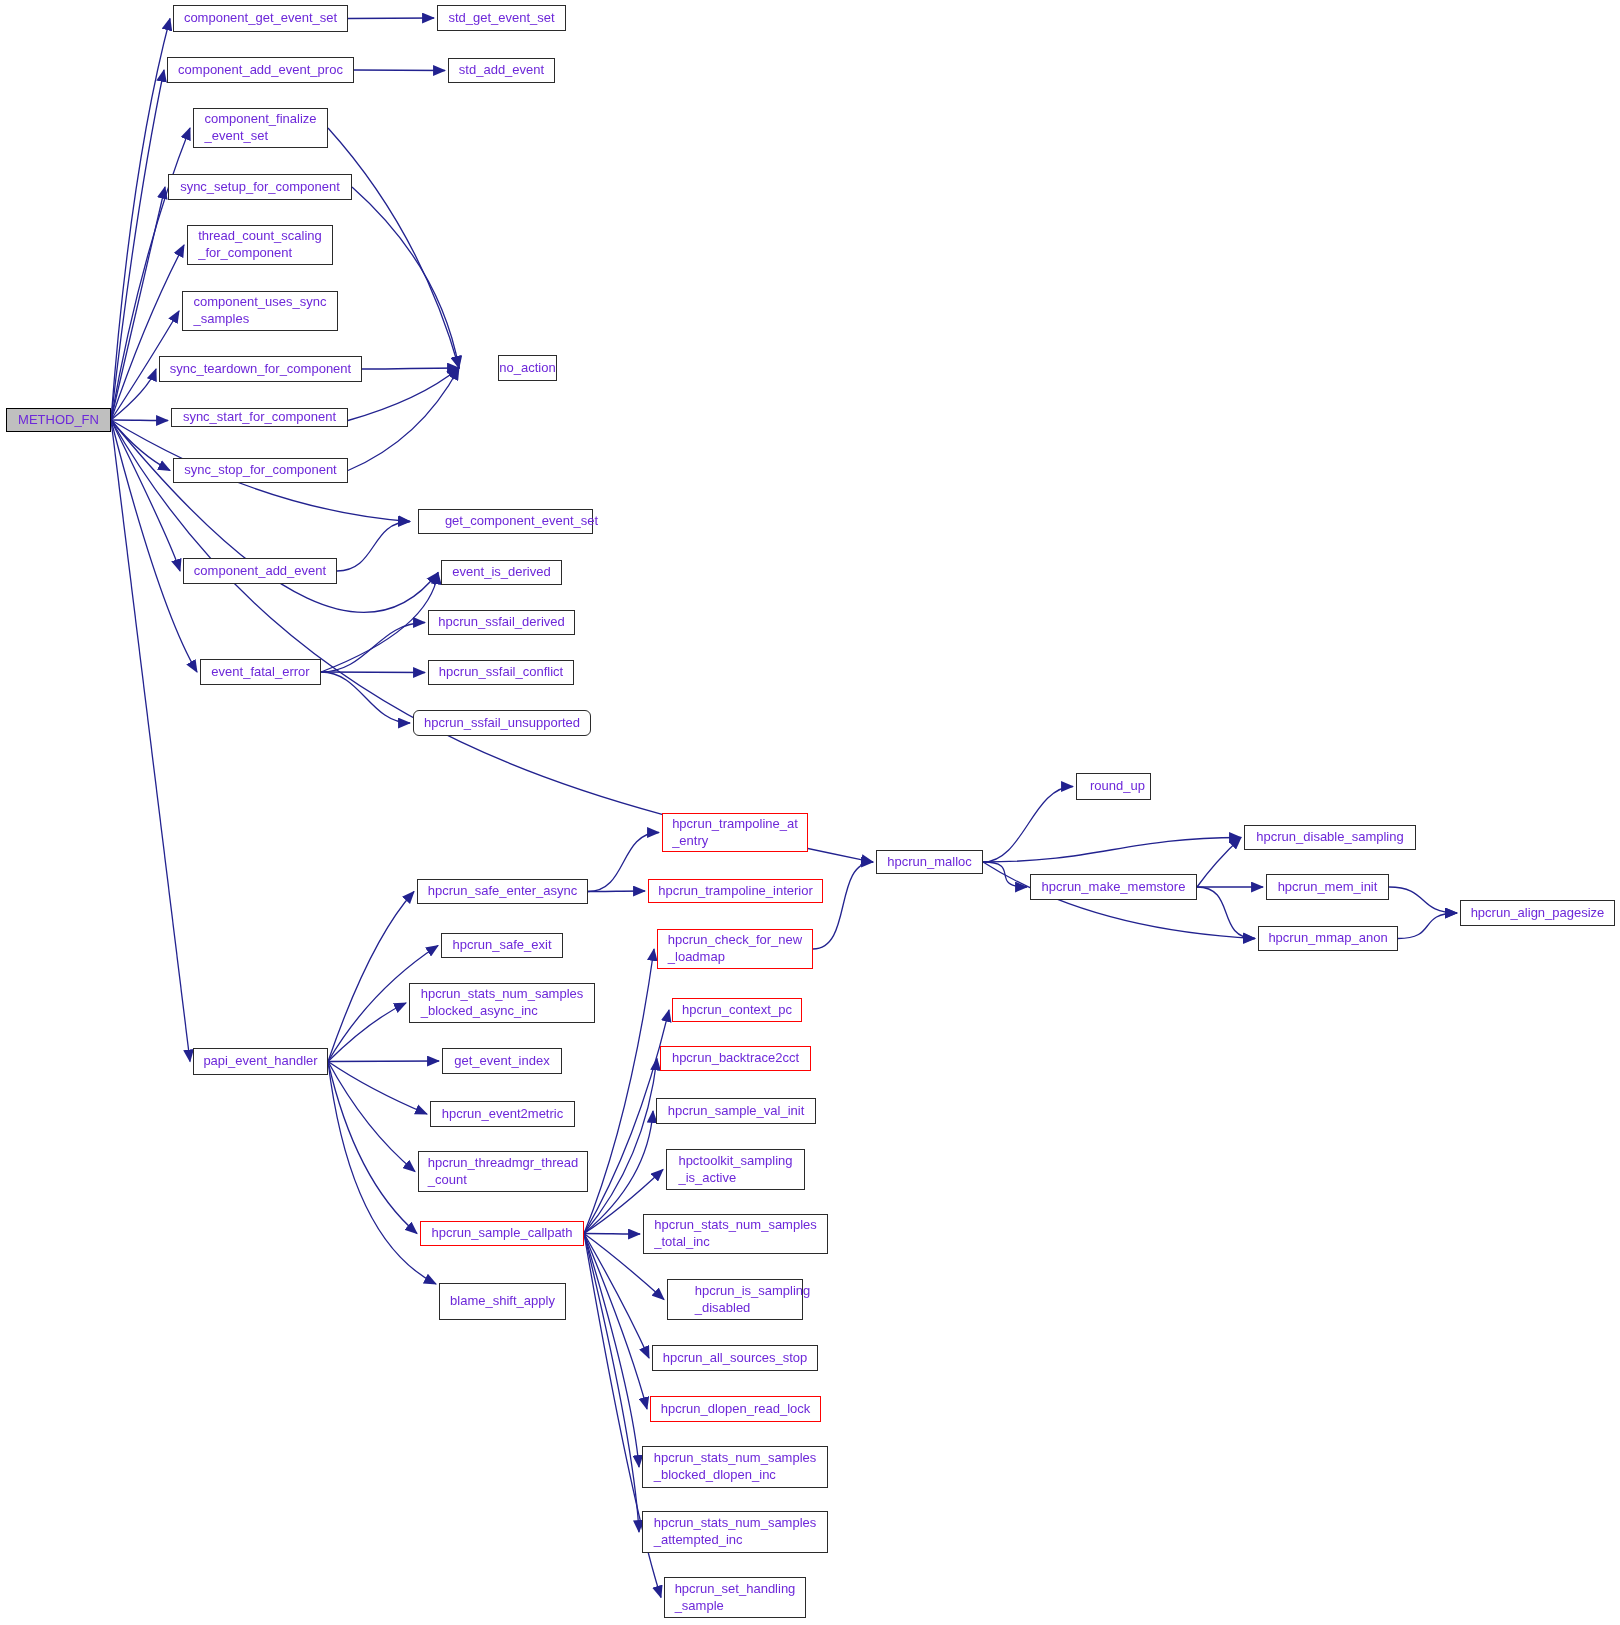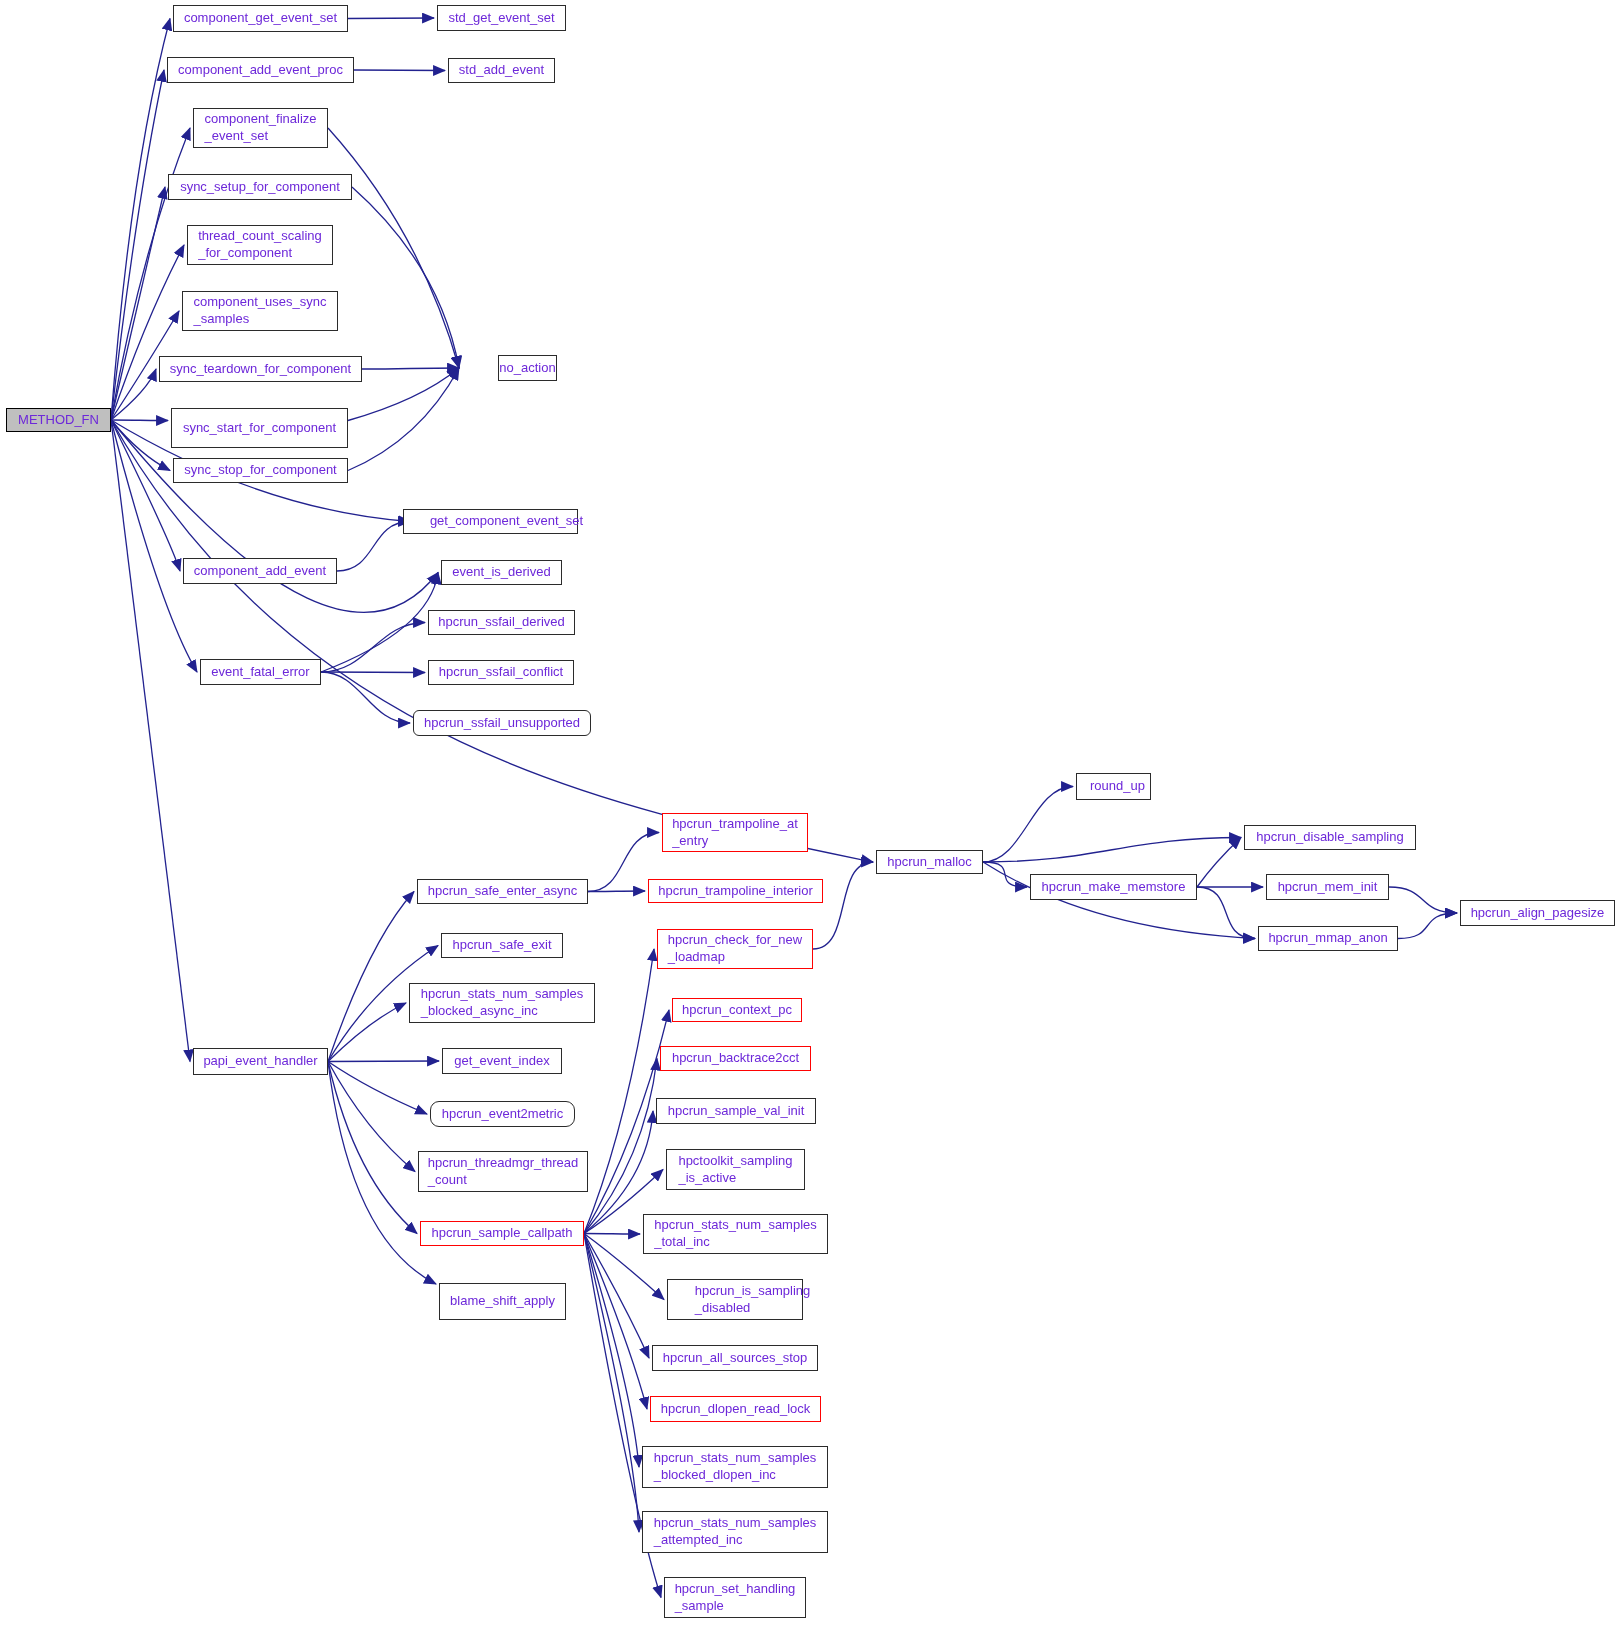--- a/index.html
+++ b/index.html
@@ -120,36 +120,36 @@
     <div class="node" style="left: 448px; top: 58px; width: 107px; height: 25px;">std_add_event</div>
     <div class="node" style="left: 193px; top: 108px; width: 135px; height: 40px;">component_finalize
 _event_set</div>
     <div class="node" style="left: 168px; top: 174px; width: 184px; height: 26px;">sync_setup_for_component</div>
     <div class="node" style="left: 187px; top: 225px; width: 146px; height: 40px;">thread_count_scaling
 _for_component</div>
     <div class="node" style="left: 182px; top: 291px; width: 156px; height: 40px;">component_uses_sync
 _samples</div>
     <div class="node" style="left: 159px; top: 356px; width: 203px; height: 26px;">sync_teardown_for_component</div>
     <div class="node" style="left: 462px; top: 355px; width: 59px; height: 26px; margin-left: 36px;">no_action</div>
-    <div class="node" style="left: 171px; top: 408px; width: 177px; height: 40px;">sync_start_for_component</div>
+    <div class="node" style="left: 171px; top: 408px; width: 177px; height: 19px;">sync_start_for_component</div>
     <div class="node" style="left: 173px; top: 458px; width: 175px; height: 25px;">sync_stop_for_component</div>
-    <div class="node" style="left: 403px; top: 509px; width: 175px; height: 25px; padding-left: 32px;">get_component_event_set</div>
+    <div class="node" style="left: 418px; top: 509px; width: 175px; height: 25px; padding-left: 32px;">get_component_event_set</div>
     <div class="node" style="left: 183px; top: 558px; width: 154px; height: 26px;">component_add_event</div>
     <div class="node" style="left: 441px; top: 560px; width: 121px; height: 25px;">event_is_derived</div>
     <div class="node" style="left: 428px; top: 610px; width: 147px; height: 25px;">hpcrun_ssfail_derived</div>
     <div class="node" style="left: 200px; top: 659px; width: 121px; height: 26px;">event_fatal_error</div>
     <div class="node" style="left: 428px; top: 660px; width: 146px; height: 25px;">hpcrun_ssfail_conflict</div>
     <div class="node" style="left: 413px; top: 710px; width: 178px; height: 26px; border-radius: 6px;">hpcrun_ssfail_unsupported</div>
     <div class="node" style="left: 193px; top: 1048px; width: 135px; height: 27px;">papi_event_handler</div>
     <div class="node" style="left: 417px; top: 879px; width: 171px; height: 25px;">hpcrun_safe_enter_async</div>
     <div class="node" style="left: 441px; top: 933px; width: 122px; height: 25px;">hpcrun_safe_exit</div>
     <div class="node" style="left: 409px; top: 983px; width: 186px; height: 40px;">hpcrun_stats_num_samples
 _blocked_async_inc</div>
     <div class="node" style="left: 442px; top: 1048px; width: 120px; height: 26px;">get_event_index</div>
-    <div class="node" style="left: 430px; top: 1101px; width: 145px; height: 26px; border-radius: 9px;">hpcrun_event2metric</div>
+    <div class="node" style="left: 430px; top: 1101px; width: 145px; height: 26px;">hpcrun_event2metric</div>
     <div class="node" style="left: 418px; top: 1151px; width: 170px; height: 41px;">hpcrun_threadmgr_thread
 _count</div>
     <div class="node truncated" style="left: 420px; top: 1221px; width: 164px; height: 25px;">hpcrun_sample_callpath</div>
     <div class="node" style="left: 439px; top: 1272px; width: 127px; height: 37px; margin-top: 11px;">blame_shift_apply</div>
     <div class="node truncated" style="left: 662px; top: 813px; width: 146px; height: 39px;">hpcrun_trampoline_at
 _entry</div>
     <div class="node truncated" style="left: 648px; top: 879px; width: 175px; height: 24px;">hpcrun_trampoline_interior</div>
     <div class="node truncated" style="left: 657px; top: 929px; width: 156px; height: 40px;">hpcrun_check_for_new
 _loadmap</div>
     <div class="node truncated" style="left: 672px; top: 998px; width: 130px; height: 24px;">hpcrun_context_pc</div>

